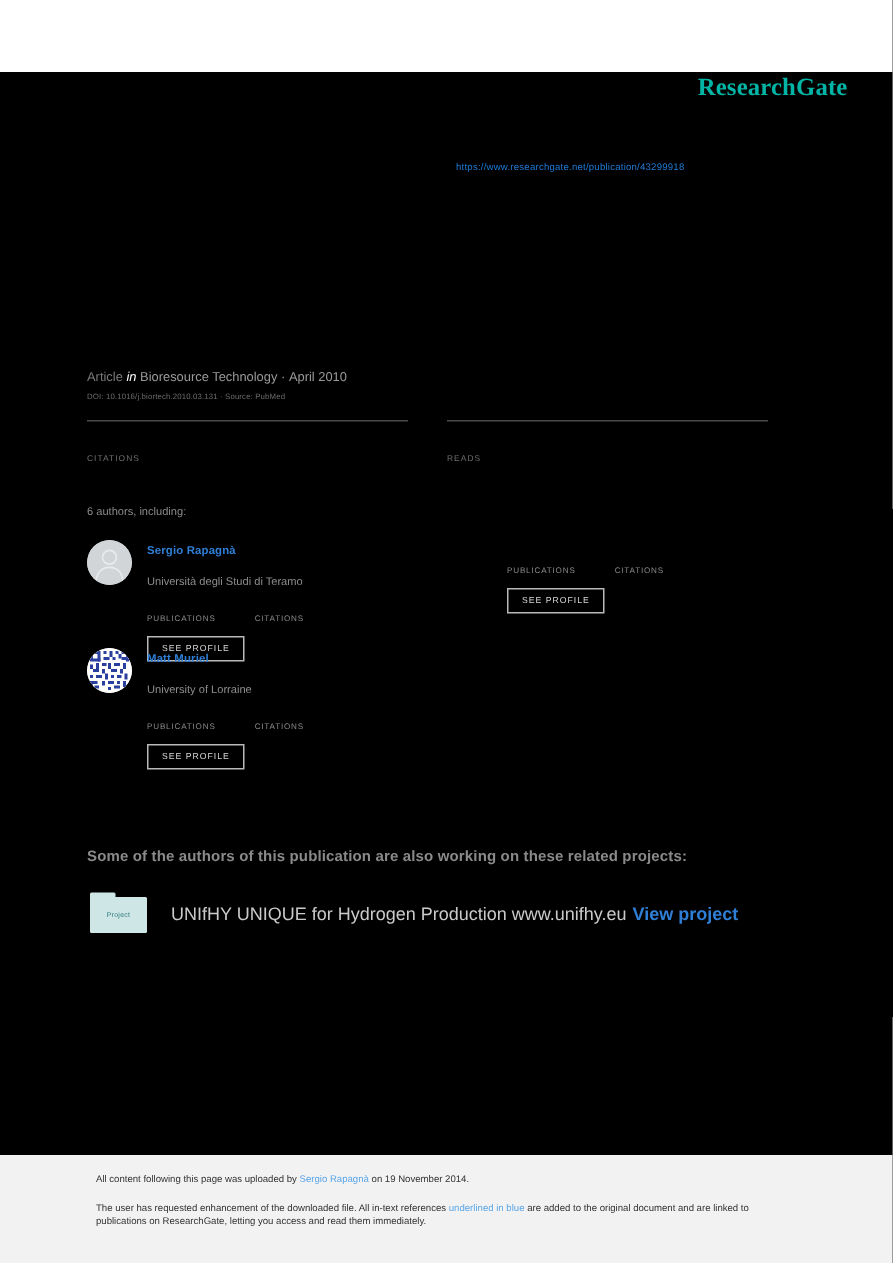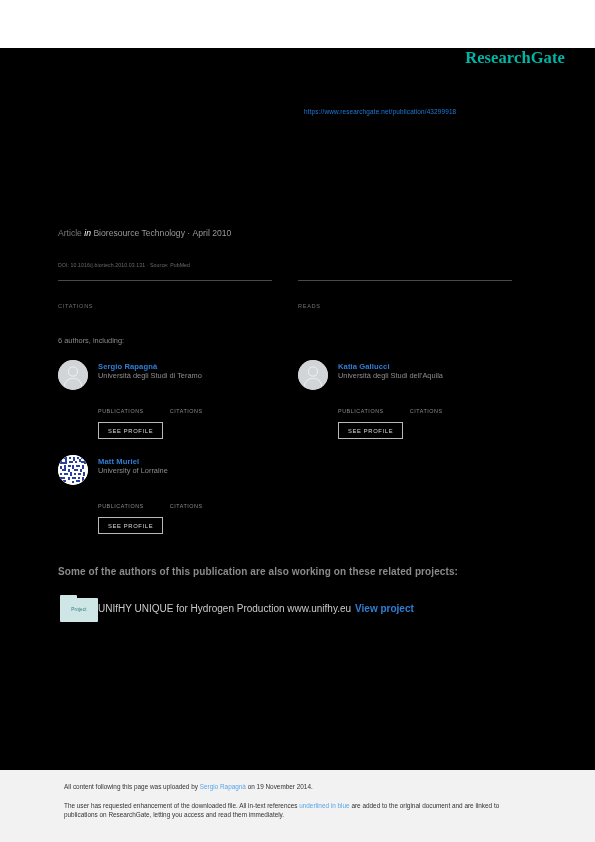--- a/index.html
+++ b/index.html
@@ -65,21 +65,21 @@
     font-size: 6.4px;
     color: #1f7bd6;
     letter-spacing: 0.15px;
     white-space: nowrap;
   }
 
   
   .article-line {
     position: absolute;
     left: 58px;
-    top: 228px;
+    top: 246px;
     font-size: 8.6px;
     color: #7a7a7a;
     white-space: nowrap;
   }
   .article-line .italic {
     font-style: italic;
     color: #ffffff;
   }
   .article-line .journal {
     color: #9a9a9a;
@@ -158,21 +158,21 @@
   .author-name {
     font-size: 7.6px;
     color: #2f7fd6;
     font-weight: bold;
     letter-spacing: 0.1px;
     white-space: nowrap;
   }
   .author-affil {
     font-size: 7.4px;
     color: #8d8d8d;
-    margin-top: 0;
+    margin-top: 12px;
     white-space: nowrap;
   }
   .metrics {
     margin-left: 40px;
     margin-top: 8px;
     display: flex;
   }
   .metric {
     margin-right: 26px;
   }
@@ -239,21 +239,22 @@
   .folder-label {
     position: absolute;
     left: 0; top: 12px;
     width: 38px;
     text-align: center;
     font-size: 4.6px;
     color: #2c7a7a;
     letter-spacing: 0.2px;
   }
   .project-text {
-    font-size: 10px;
+    margin-left: 16px;
+    font-size: 12px;
     color: #cacaca;
     white-space: nowrap;
   }
   .view-project {
     color: #2f7fd6;
     font-weight: bold;
     margin-left: 4px;
   }
 
   
@@ -337,47 +338,34 @@
       </div>
       <div class="metric">
         <div class="metric-value"></div>
         <div class="metric-label">CITATIONS</div>
       </div>
     </div>
     <div class="see-profile">SEE PROFILE</div>
   </div>
 
   <div class="author" style="left:298px; top:360px;">
-    <div class="author-row">
-      <div class="avatar">
-        <svg width="30" height="30" viewBox="0 0 30 30">
-          <circle cx="15" cy="15" r="15" fill="#d2d5d7"></circle>
-          <circle cx="15" cy="11.5" r="4.6" fill="none" stroke="#e9ebec" stroke-width="1.1"></circle>
-          <path d="M6.2 26.5 C7 20.5 11 18.2 15 18.2 C19 18.2 23 20.5 23.8 26.5" fill="none" stroke="#e9ebec" stroke-width="1.1"></path>
-        </svg>
-      </div>
-      <div class="author-info">
-        <div class="author-name">Katia Gallucci</div>
-        <div class="author-affil">Università degli Studi dell'Aquila</div>
-      </div>
-    </div>
     <div class="metrics">
       <div class="metric">
         <div class="metric-value"></div>
         <div class="metric-label">PUBLICATIONS</div>
       </div>
       <div class="metric">
         <div class="metric-value"></div>
         <div class="metric-label">CITATIONS</div>
       </div>
     </div>
     <div class="see-profile">SEE PROFILE</div>
   </div>
 
-  <div class="author" style="left:58px; top:455px;">
+  <div class="author" style="left:58px; top:432px;">
     <div class="author-row">
       <div class="avatar identicon">
         <svg width="30" height="30" viewBox="0 0 30 30">
           <defs>
             <clipPath id="c3">
                 <circle cx="15" cy="15" r="15"></circle>
               </clipPath>
           </defs>
           <g clip-path="url(#c3)">
             <rect x="0" y="0" width="30" height="30" fill="#ffffff"></rect>

